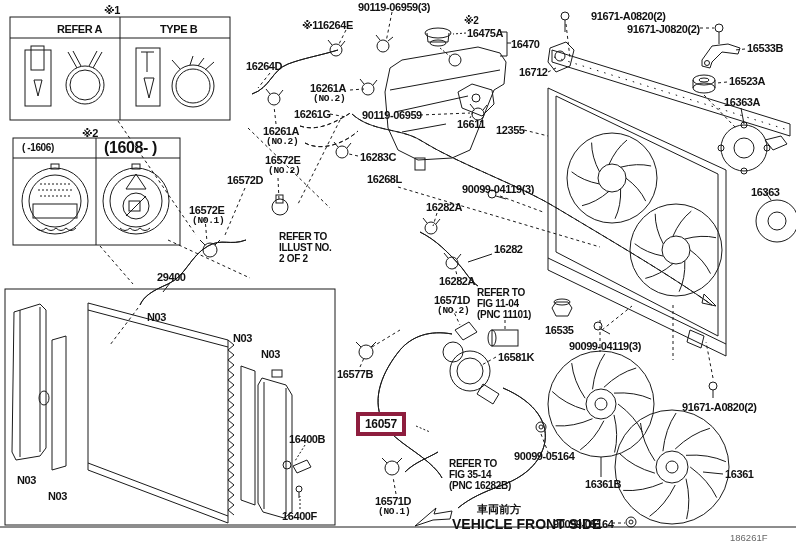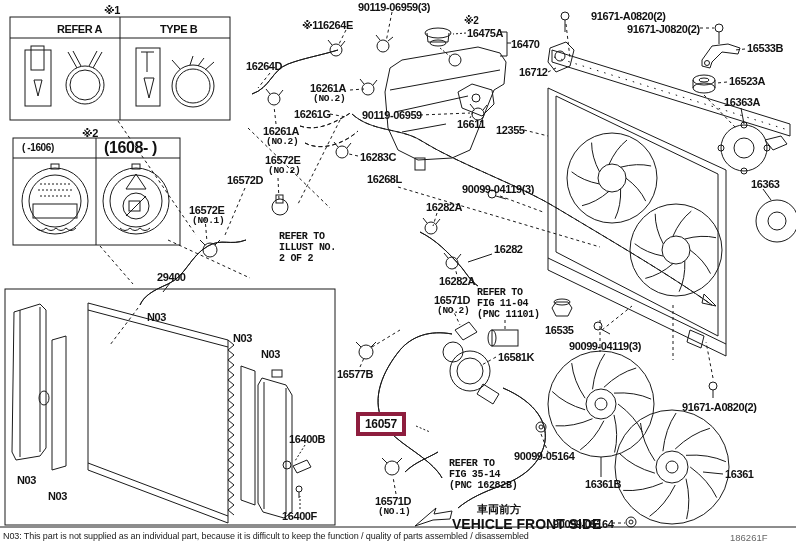--- a/index.html
+++ b/index.html
@@ -4,21 +4,21 @@
 <style>
   html,body{margin:0;padding:0;background:#fff;}
   #stage{position:relative;width:796px;height:549px;background:#fff;overflow:hidden;
          font-family:"Liberation Sans","DejaVu Sans",sans-serif;color:#111;}
   svg{position:absolute;left:0;top:0;}
   svg *{stroke:#1a1a1a;fill:none;stroke-width:1;}
   .lbl{position:absolute;font-weight:bold;font-size:11px;line-height:11px;
        letter-spacing:-0.4px;white-space:nowrap;color:#111;}
   .lbl .sub{display:block;font-size:9.5px;line-height:10px;letter-spacing:-0.3px;padding-left:3px;font-family:Liberation Mono, monospace;}
   .ref{position:absolute;font-weight:bold;font-size:10px;line-height:11px;
-       letter-spacing:-0.3px;white-space:nowrap;color:#111;font-family:Liberation Mono, monospace;}
+       letter-spacing:-0.3px;white-space:nowrap;color:#111;}
   .hl-box{position:absolute;left:356px;top:412px;border:4px solid #8e1e3e;background:#fff;
           padding:1px 5px;font-weight:bold;font-size:12px;line-height:14px;letter-spacing:-0.3px;}
   .note{position:absolute;left:3px;top:531px;font-size:9px;letter-spacing:-0.1px;
         white-space:nowrap;color:#222;}
   .code{position:absolute;left:730px;top:532px;font-size:9.5px;color:#666;letter-spacing:0;}
   .jp{position:absolute;font-weight:bold;font-size:11px;color:#111;white-space:nowrap;}
 </style>
 </head>
 <body>
 
@@ -339,21 +339,21 @@
 <div class="lbl" style="left:294px;top:109px">16261G</div>
 <div class="lbl" style="left:362px;top:110px">90119-06959</div>
 <div class="lbl" style="left:457px;top:119px">16611</div>
 <div class="lbl" style="left:519px;top:67px">16712</div>
 <div class="lbl" style="left:496px;top:125px">12355</div>
 <div class="lbl" style="left:591px;top:11px">91671-A0820(2)</div>
 <div class="lbl" style="left:627px;top:24px">91671-J0820(2)</div>
 <div class="lbl" style="left:747px;top:43px">16533B</div>
 <div class="lbl" style="left:729px;top:76px">16523A</div>
 <div class="lbl" style="left:724px;top:97px">16363A</div>
-<div class="lbl" style="left:751px;top:179px">16363</div>
+<div class="lbl" style="left:751px;top:187px">16363</div>
 
 <div class="lbl" style="left:263px;top:126px"><span>16261A</span><span class="sub">(NO.2)</span></div>
 <div class="lbl" style="left:265px;top:155px"><span>16572E</span><span class="sub">(NO.2)</span></div>
 <div class="lbl" style="left:227px;top:175px">16572D</div>
 <div class="lbl" style="left:360px;top:152px">16283C</div>
 <div class="lbl" style="left:367px;top:174px">16268L</div>
 <div class="lbl" style="left:189px;top:205px"><span>16572E</span><span class="sub">(NO.1)</span></div>
 <div class="lbl" style="left:426px;top:202px">16282A</div>
 <div class="lbl" style="left:462px;top:184px">90099-04119(3)</div>
 <div class="lbl" style="left:494px;top:244px">16282</div>
@@ -379,16 +379,15 @@
 <div class="ref" style="left:477px;top:287px">
   <span>REFER TO</span><br><span>FIG 11-04</span><br><span>(PNC 11101)</span>
 </div>
 <div class="ref" style="left:449px;top:458px">
   <span>REFER TO</span><br><span>FIG 35-14</span><br><span>(PNC 16282B)</span>
 </div>
 
 <div class="jp" style="left:477px;top:502px">車両前方</div>
 <div class="jp" style="left:452px;top:516px;font-size:14px">VEHICLE FRONT SIDE</div>
 
-<div class="note">N03: This part is not supplied as an individual part, because it is difficult to keep the function / quality of parts assembled / disassembled</div>
 <div class="code">186261F</div>
 
 </div>
 
 </body></html>

